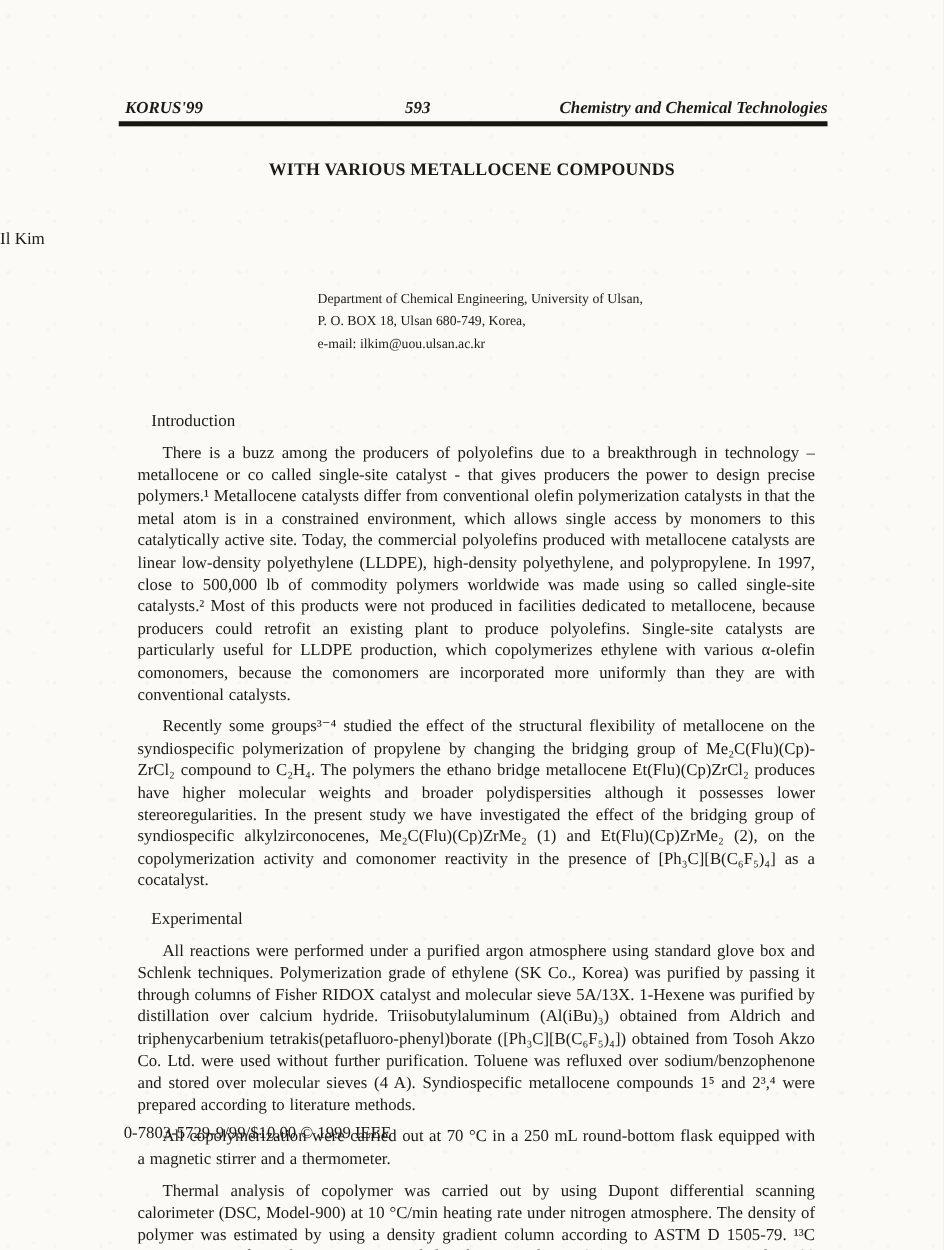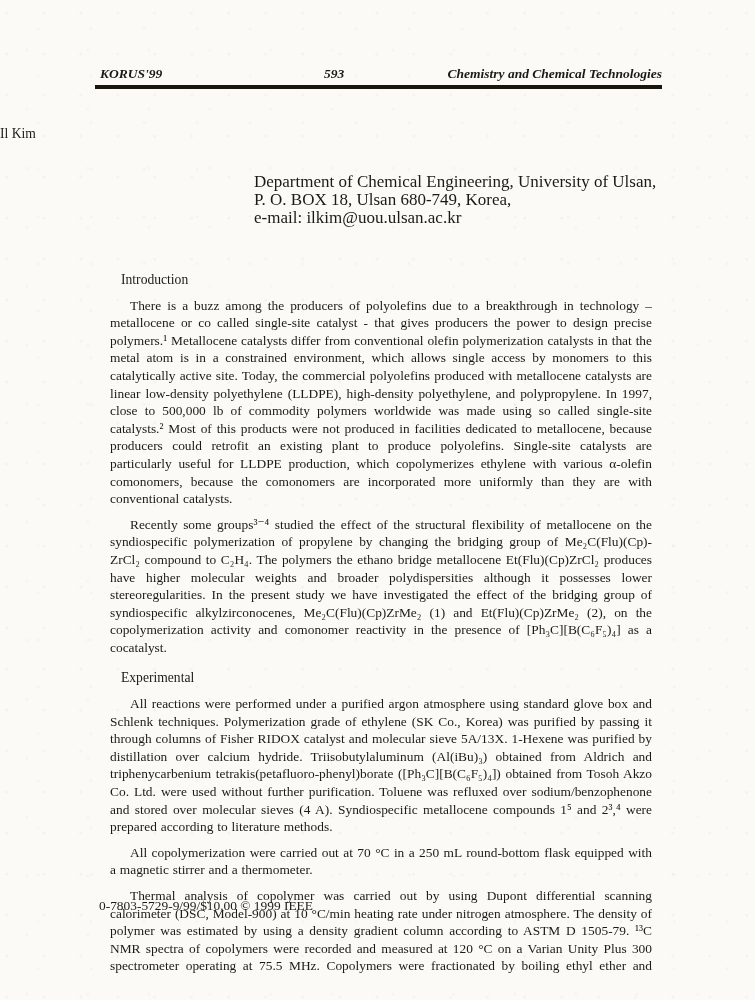--- a/index.html
+++ b/index.html
@@ -14,21 +14,21 @@
       radial-gradient(circle at 72% 61%, rgba(120,120,110,0.045) 0 1px, transparent 2px),
       radial-gradient(circle at 44% 85%, rgba(120,120,110,0.04) 0 1px, transparent 2px);
     background-size: 37px 41px, 53px 47px, 61px 59px;
     color: #1c1a16;
     font-family: "Liberation Serif", "DejaVu Serif", serif;
     overflow: hidden;
   }
   .running-head {
     display: flex;
     align-items: center;
-    margin: 4px 93px 0 100px;
+    margin: 16px 93px 0 100px;
     padding-top: 62px;
     font-weight: bold;
     font-style: italic;
     font-size: 13.5px;
   }
   .running-head .left  { flex: 1; text-align: left; }
   .running-head .mid   { flex: 1; text-align: center; font-style: italic; }
   .running-head .right { flex: 1.6; text-align: right; }
   .head-rule {
     margin: 3px 93px 0 95px;
@@ -43,21 +43,21 @@
     font-size: 14.2px;
     line-height: 18.5px;
     letter-spacing: 0.2px;
   }
   .author-line {
     margin-top: 37px;
     font-size: 13.6px;
   }
   .affiliation {
     margin: 31px 95px 0 254px;
-    font-size: 17px;
+    font-size: 11px;
     line-height: 18px;
   }
   .body-col { margin: 0 95px 0 102px; }
   .section { }
   .section-intro { margin-top: 44px; }
   .section-exp   { margin-top: 13px; }
   .section-heading {
     font-weight: normal;
     font-size: 13.6px;
     line-height: 17.6px;
@@ -87,20 +87,21 @@
 
   <div class="running-head">
     <span class="left">KORUS'99</span>
     <span class="mid">593</span>
     <span class="right">Chemistry and Chemical Technologies</span>
   </div>
 
   <div class="head-rule"></div>
 
   <div class="title-block">
+    <div>WITH VARIOUS METALLOCENE COMPOUNDS</div>
   </div>
 
   <div class="author-line">Il Kim</div>
 
   <div class="affiliation">
     <div>Department of Chemical Engineering, University of Ulsan,</div>
     <div>P. O. BOX 18, Ulsan 680-749, Korea,</div>
     <div>e-mail: ilkim@uou.ulsan.ac.kr</div>
   </div>
 

